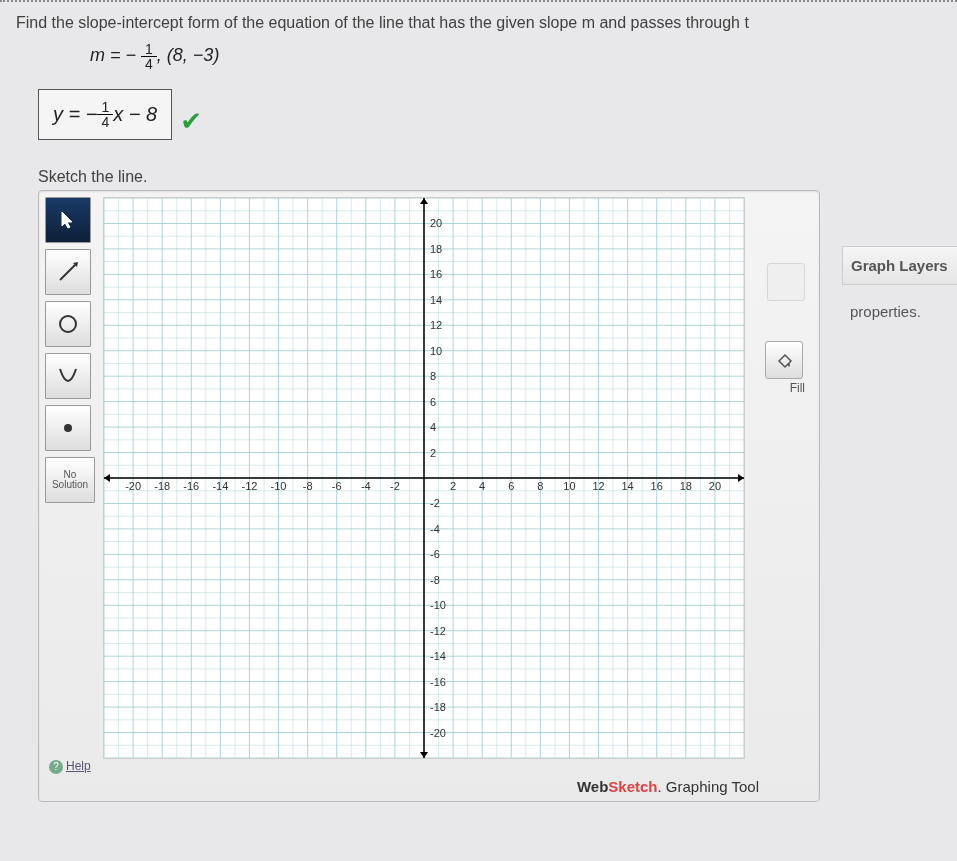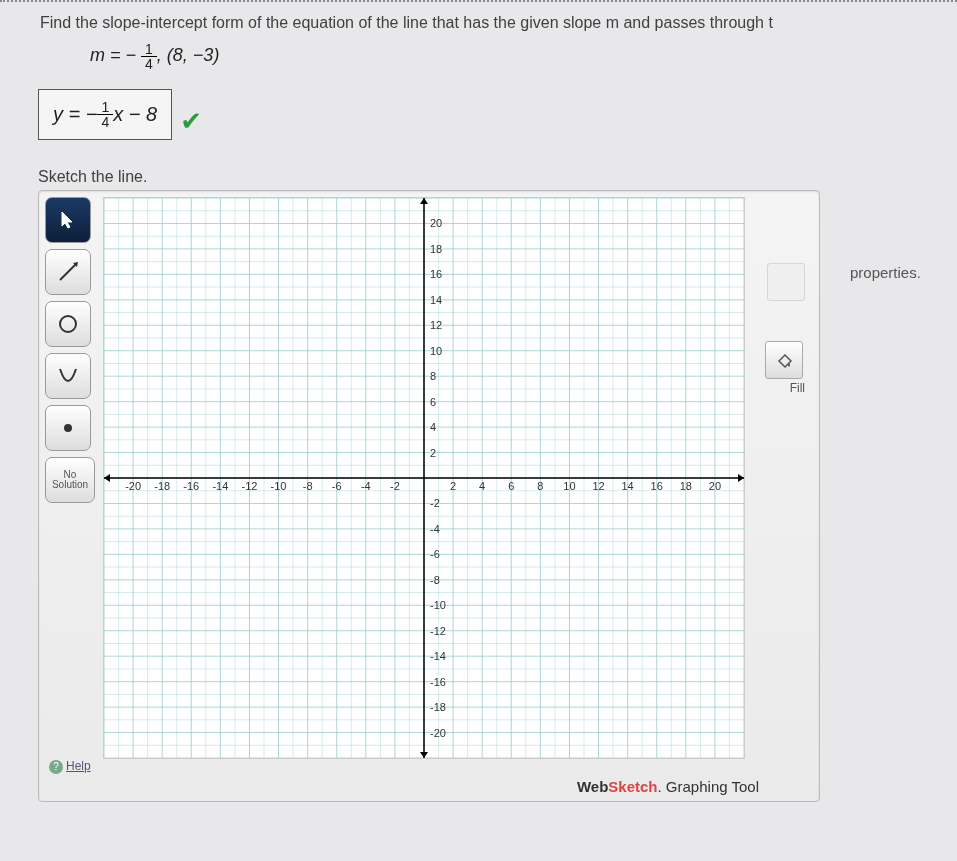--- a/index.html
+++ b/index.html
@@ -11,21 +11,21 @@
     overflow: hidden;
     width: 957px;
     height: 861px;
     position: relative;
   }
   .dotted-line {
     border-top: 2px dotted #888;
     margin: 0 0 8px 0;
   }
   .question {
-    padding: 4px 40px 0 40px;
+    padding: 4px 40px 0 16px;
     color: #404040;
     font-size: 16px;
   }
   .params {
     padding: 10px 0 0 90px;
     font-style: italic;
     color: #222;
     font-size: 18px;
   }
   .frac {
@@ -78,21 +78,21 @@
     position:absolute;
     left:6px; top:6px;
     width:50px;
     display:flex;
     flex-direction:column;
     gap:6px;
   }
   .tool {
     width:44px; height:44px;
     border:1px solid #999;
-    border-radius:7px;
+    border-radius:1px;
     background: linear-gradient(#fff,#ddd);
     display:flex;
     align-items:center;
     justify-content:center;
     font-size:18px;
     cursor:pointer;
   }
   .tool.active {
     background: linear-gradient(#1a3a66,#0d1f3a);
     color:#fff;
@@ -403,16 +403,17 @@
   </div>
 
   <div class="help-link">Help</div>
 
   <div class="footer">
     <span style="font-weight:bold">Web</span><b>Sketch</b><span>. Graphing Tool</span>
   </div>
 </div>
 
 <div class="side-panel">
+  <div class="side-header">Graph Layers</div>
   <div class="side-body">
     <div>properties.</div>
   </div>
 </div>
 
 </body></html>

